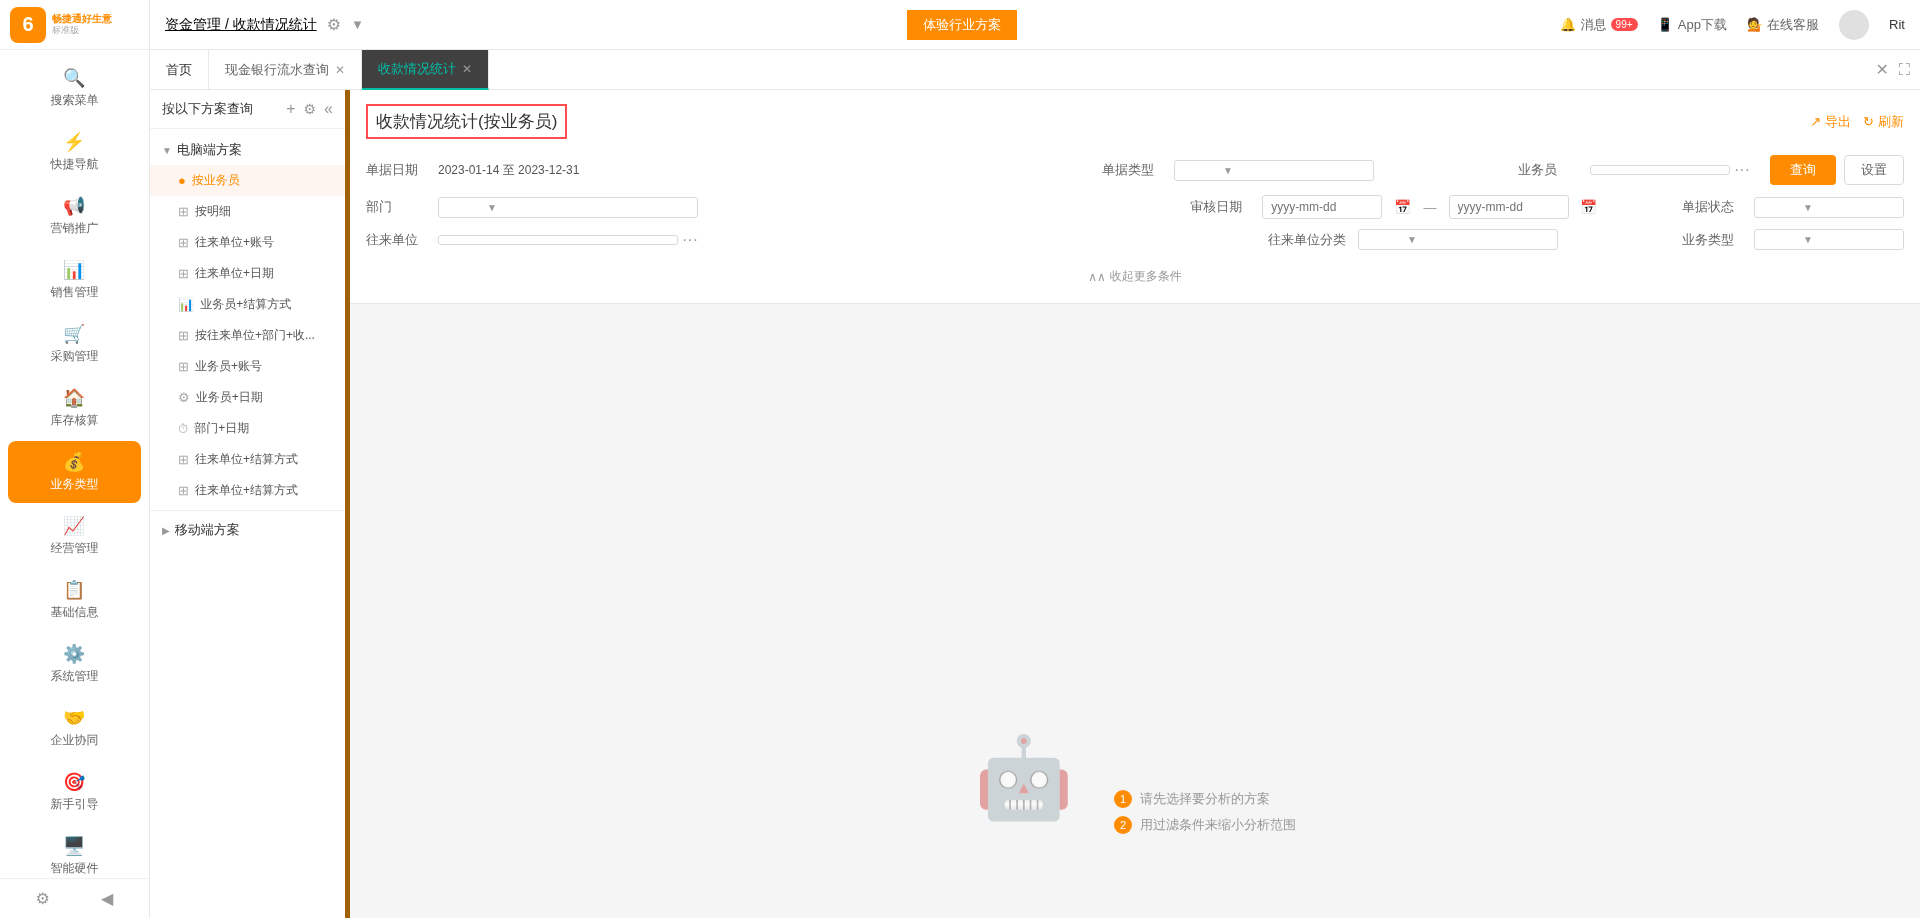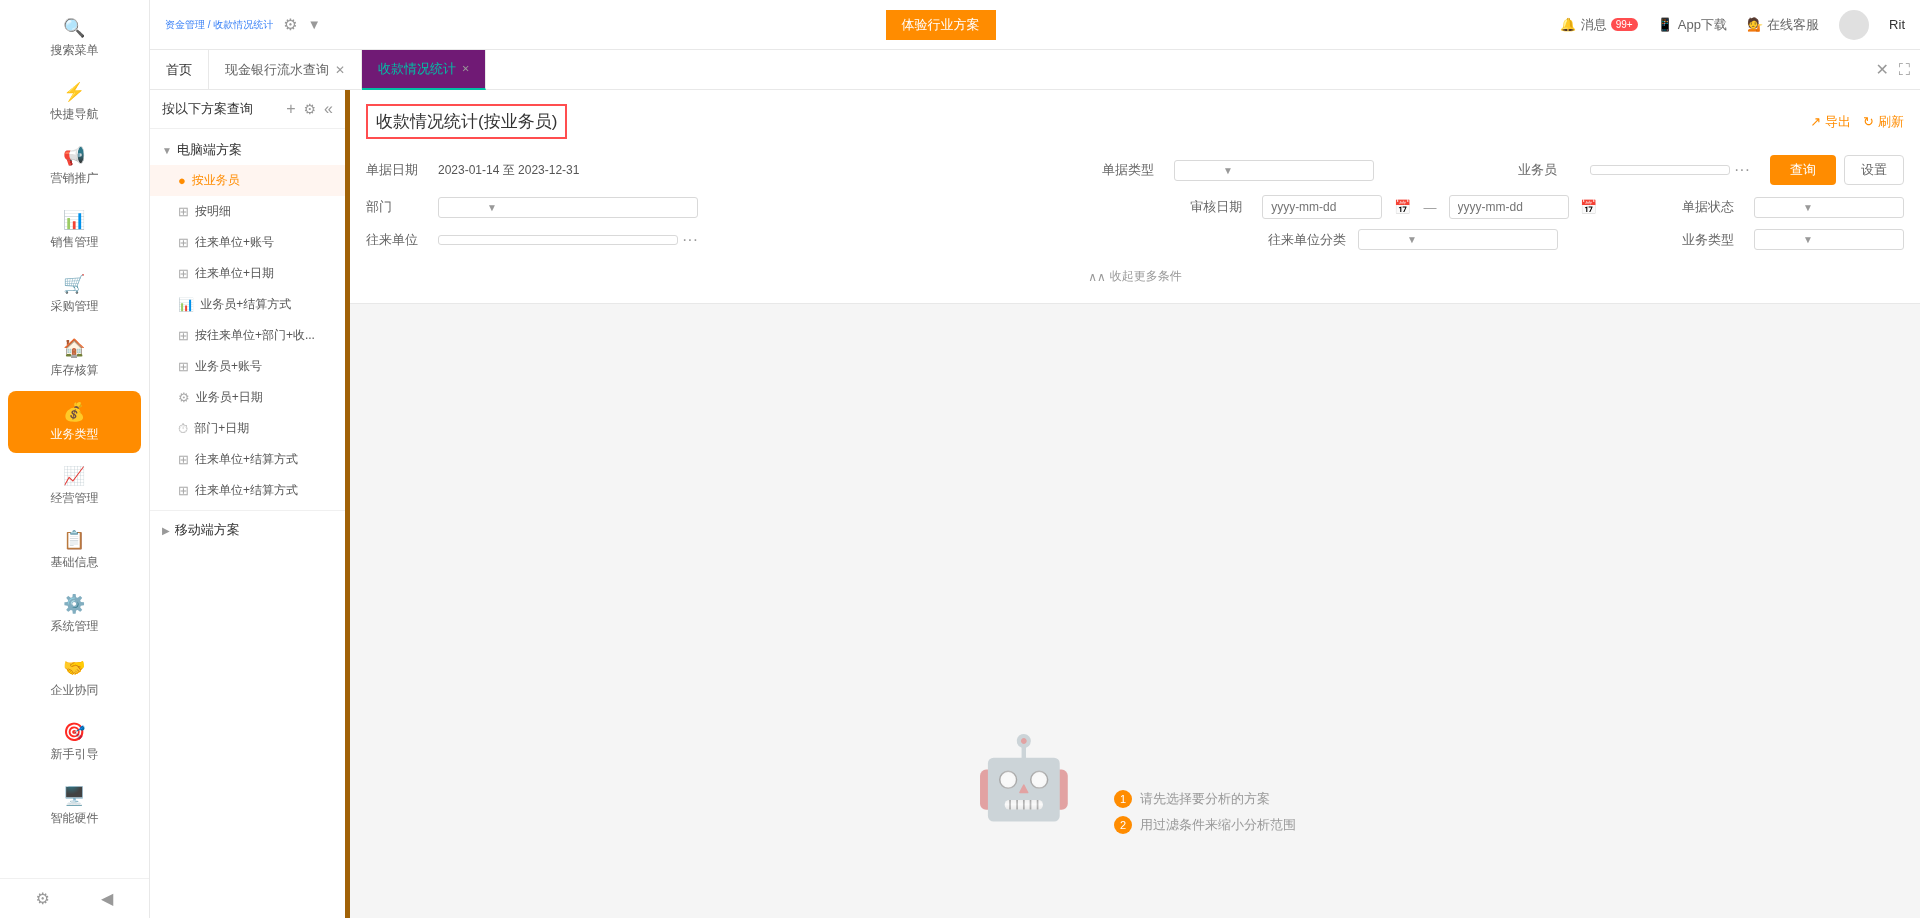--- a/index.html
+++ b/index.html
@@ -17,32 +17,32 @@
     .sidebar-item .nav-icon { font-size: 18px; margin-bottom: 3px; }
     .sidebar-bottom { padding: 10px; display: flex; justify-content: space-around; border-top: 1px solid #f0f0f0; }
     .sidebar-bottom-btn { color: #999; cursor: pointer; font-size: 16px; }
 
     
     .main { flex: 1; display: flex; flex-direction: column; overflow: hidden; }
 
     
     .topbar { height: 50px; background: #fff; display: flex; align-items: center; padding: 0 15px; border-bottom: 1px solid #e8e8e8; justify-content: space-between; }
     .topbar-left { display: flex; align-items: center; gap: 10px; }
-    .breadcrumb-text { color: #3b82f6; font-size: 10px; }
+    .breadcrumb-text { color: #000000; font-size: 14px; text-decoration: underline; }
     .topbar-btn { background: #ff8c00; color: white; border: none; padding: 6px 16px; border-radius: 0; cursor: pointer; font-size: 13px; }
     .topbar-right { display: flex; align-items: center; gap: 20px; color: #666; font-size: 13px; cursor: pointer; }
     .topbar-badge { background: #ff4d4f; color: white; border-radius: 10px; font-size: 10px; padding: 1px 5px; }
     .topbar-gear { color: #999; cursor: pointer; font-size: 16px; }
     .user-avatar { width: 30px; height: 30px; background: #e0e0e0; border-radius: 50%; }
 
     
     .tabbar { height: 40px; background: #fff; display: flex; align-items: center; padding: 0 0 0 0; border-bottom: 1px solid #e8e8e8; position: relative; }
     .tab { display: flex; align-items: center; height: 40px; padding: 0 16px; cursor: pointer; font-size: 13px; color: #666; border-right: 1px solid #e8e8e8; gap: 6px; }
     .tab.home { color: #333; font-weight: 500; }
-    .tab.active { color: #00bfa5; border-bottom: 2px solid #00bfa5; background: #701a75; font-family: Liberation Mono, monospace; }
+    .tab.active { color: #00bfa5; border-bottom: 2px solid #00bfa5; background: #404040; }
     .tab-close { color: #999; font-size: 12px; cursor: pointer; }
     .tabbar-right { margin-left: auto; display: flex; align-items: center; gap: 10px; padding-right: 10px; }
     .tabbar-icon-btn { color: #999; cursor: pointer; font-size: 16px; }
 
     
     .content { flex: 1; display: flex; overflow: hidden; background: #f5f5f5; }
 
     
     .left-panel { width: 200px; background: #fff; border-right: 5px solid #a16207; display: flex; flex-direction: column; flex-shrink: 0; overflow-y: auto; }
     .left-panel-header { padding: 10px 12px; display: flex; align-items: center; justify-content: space-between; border-bottom: 1px solid #f0f0f0; }
@@ -91,20 +91,27 @@
     .highlight-box { border: 2px solid #ff4d4f; display: inline-flex; align-items: center; }
 
     
     ::-webkit-scrollbar { width: 4px; }
     ::-webkit-scrollbar-thumb { background: #ddd; border-radius: 2px; }
   </style>
 </head>
 <body>
 
 <div class="sidebar">
+  <div class="sidebar-logo">
+    <div class="logo-icon"></div>
+    <div class="logo-text">
+      <div style="font-size:10px;color:#ff8c00;font-weight:bold;">畅捷通好生意</div>
+      <div style="font-size:9px;color:#aaa;">标准版</div>
+    </div>
+  </div>
   <div class="sidebar-nav">
     <div class="sidebar-item">
       <span class="nav-icon">🔍</span>
       <span>搜索菜单</span>
     </div>
     <div class="sidebar-item">
       <span class="nav-icon">⚡</span>
       <span>快捷导航</span>
     </div>
     <div class="sidebar-item">

